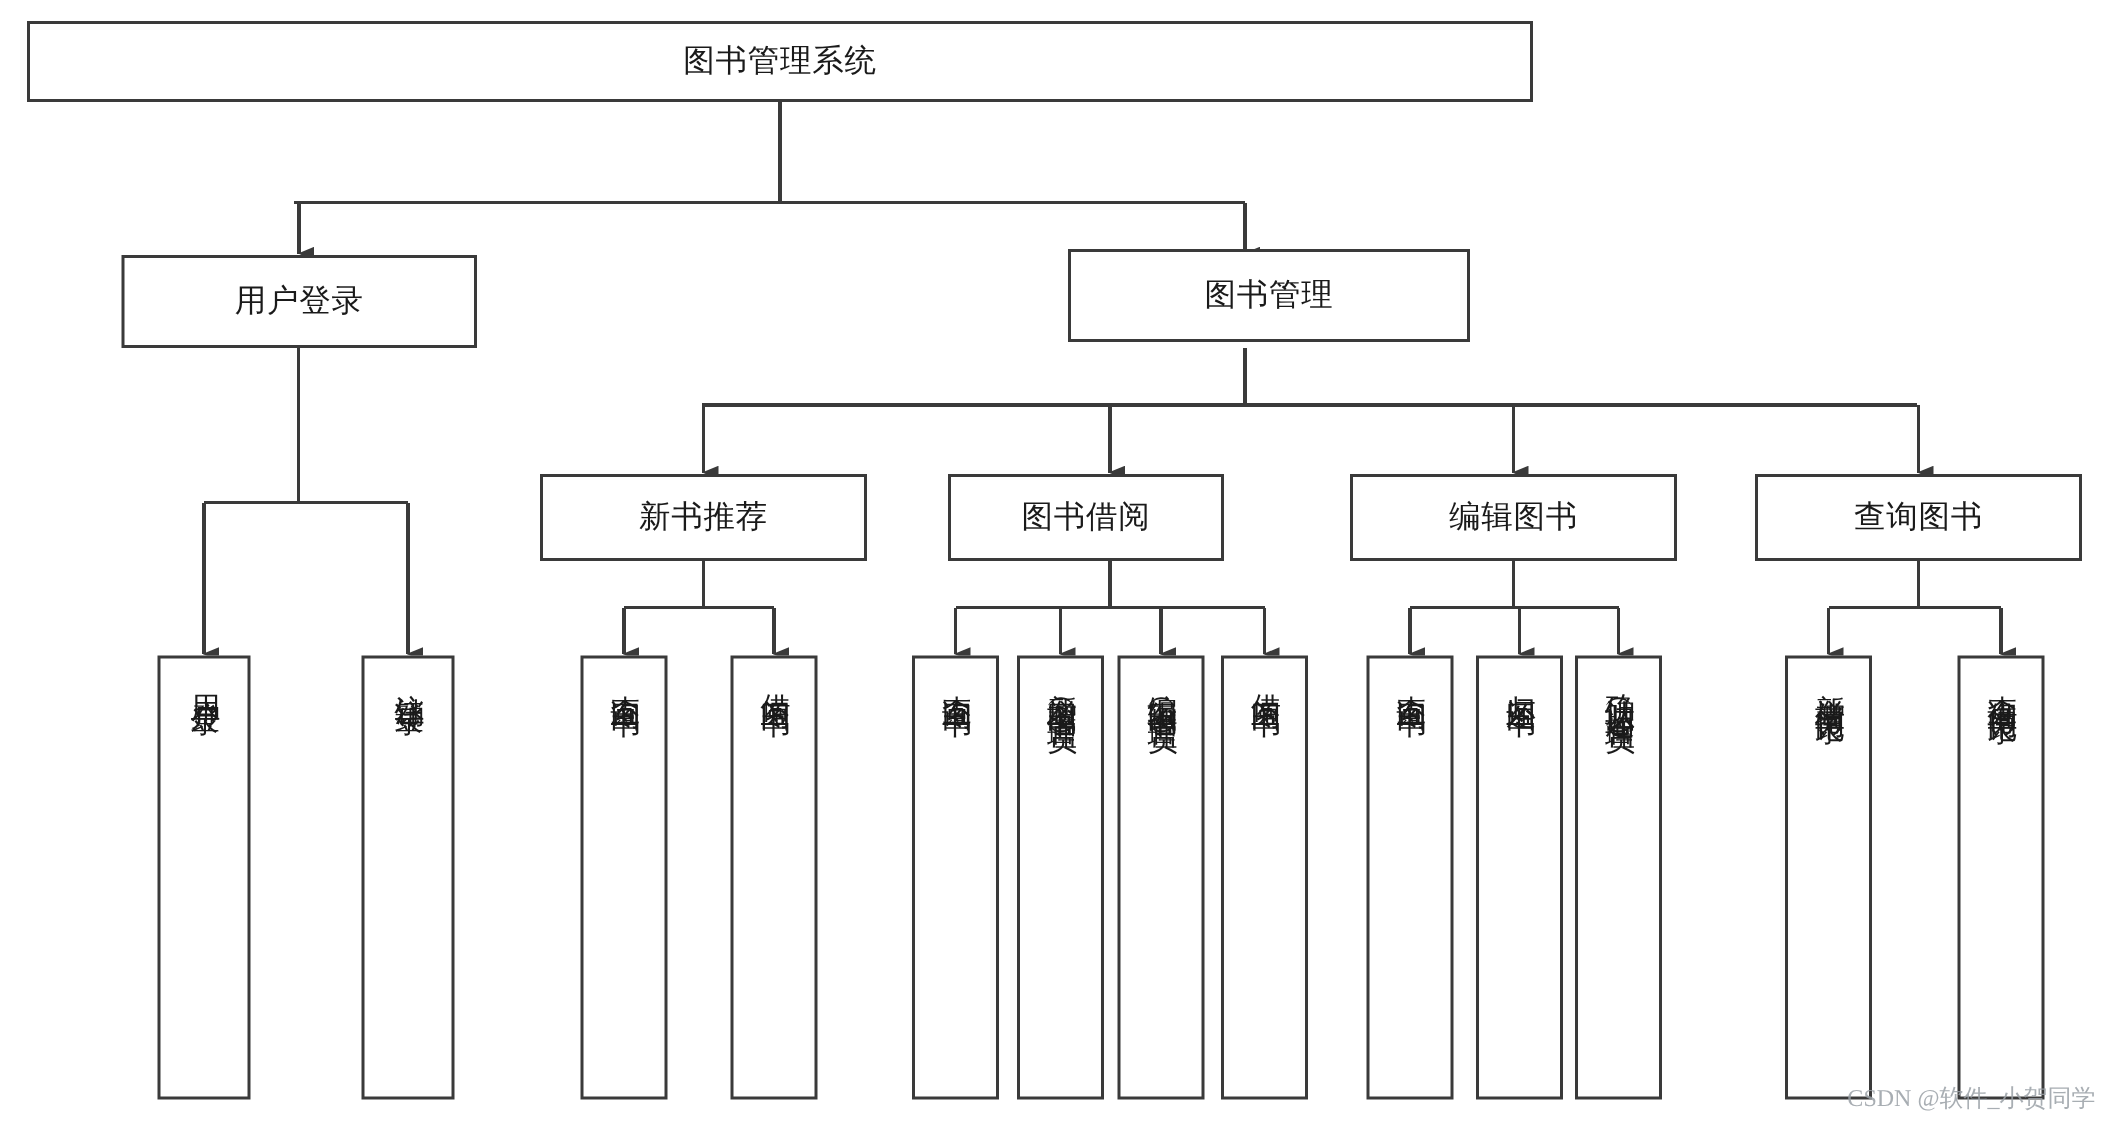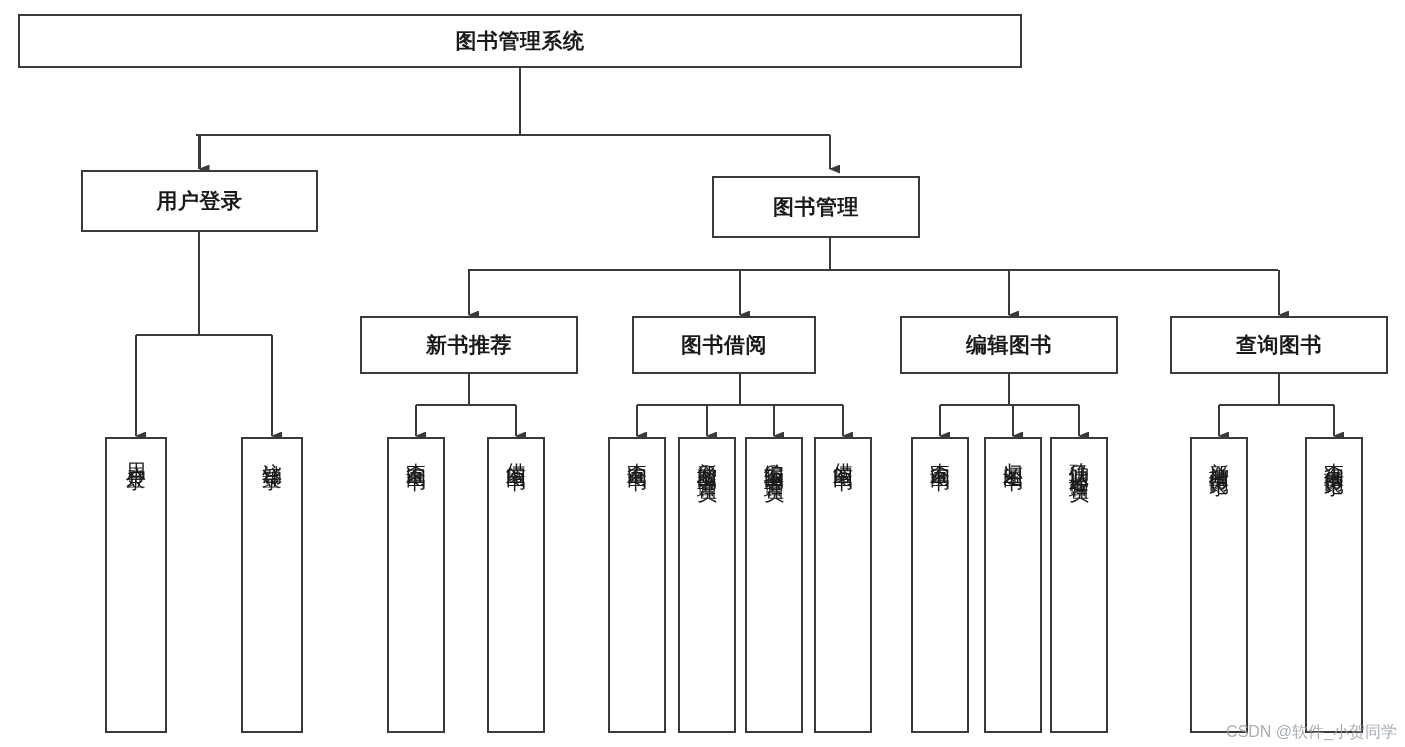--- a/index.html
+++ b/index.html
@@ -38,21 +38,20 @@
     overflow: hidden;
   }
   .node-label {
     color: #1a1a1a;
     letter-spacing: 0.5px;
     white-space: nowrap;
   }
   .node.horizontal .node-label {
     font-size: 21px;
     line-height: 1.1;
-    font-weight: bold;
   }
   .node.vertical {
     align-items: flex-start;
     justify-content: center;
     padding-top: 8px;
   }
   .node.vertical .node-label {
     writing-mode: vertical-rl;
     text-orientation: upright;
     font-size: 20px;
@@ -61,21 +60,21 @@
     text-align: left;
   }
   #watermark {
     position: absolute;
     right: 8px;
     bottom: 4px;
     font-size: 16px;
     color: #9aa0a6;
     opacity: 0.85;
     white-space: nowrap;
-    font-family: Liberation Sans, sans-serif;
+    font-family: Liberation Serif, serif;
   }
 </style>
 </head>
 <body>
 
 <div id="diagram-root">
   <svg class="edges" viewBox="0 0 1405 747" xmlns="http://www.w3.org/2000/svg">
     <defs>
       <marker id="arrowhead" markerWidth="9" markerHeight="11" refX="4.5" refY="10" orient="auto" markerUnits="userSpaceOnUse">
         <polygon points="0,0 9,0 4.5,11" fill="#3a3a3a"></polygon>
@@ -117,21 +116,21 @@
         <line x1="1334" y1="405" x2="1334" y2="436" stroke="#3a3a3a" stroke-width="2.5" shape-rendering="crispEdges" marker-end="url(#arrowhead)"></line>
       </g>
   </svg>
   <div id="node-layer">
       <div class="node horizontal" style="left: 18px; top: 14px; width: 1004px; height: 54px;">
         <span class="node-label">图书管理系统</span>
       </div>
       <div class="node horizontal" style="left: 81px; top: 170px; width: 237px; height: 62px;">
         <span class="node-label">用户登录</span>
       </div>
-      <div class="node horizontal" style="left: 712px; top: 176px; width: 208px; height: 62px;">
+      <div class="node horizontal" style="left: 712px; top: 166px; width: 268px; height: 62px;">
         <span class="node-label">图书管理</span>
       </div>
       <div class="node horizontal" style="left: 360px; top: 316px; width: 218px; height: 58px;">
         <span class="node-label">新书推荐</span>
       </div>
       <div class="node horizontal" style="left: 632px; top: 316px; width: 184px; height: 58px;">
         <span class="node-label">图书借阅</span>
       </div>
       <div class="node horizontal" style="left: 900px; top: 316px; width: 218px; height: 58px;">
         <span class="node-label">编辑图书</span>

